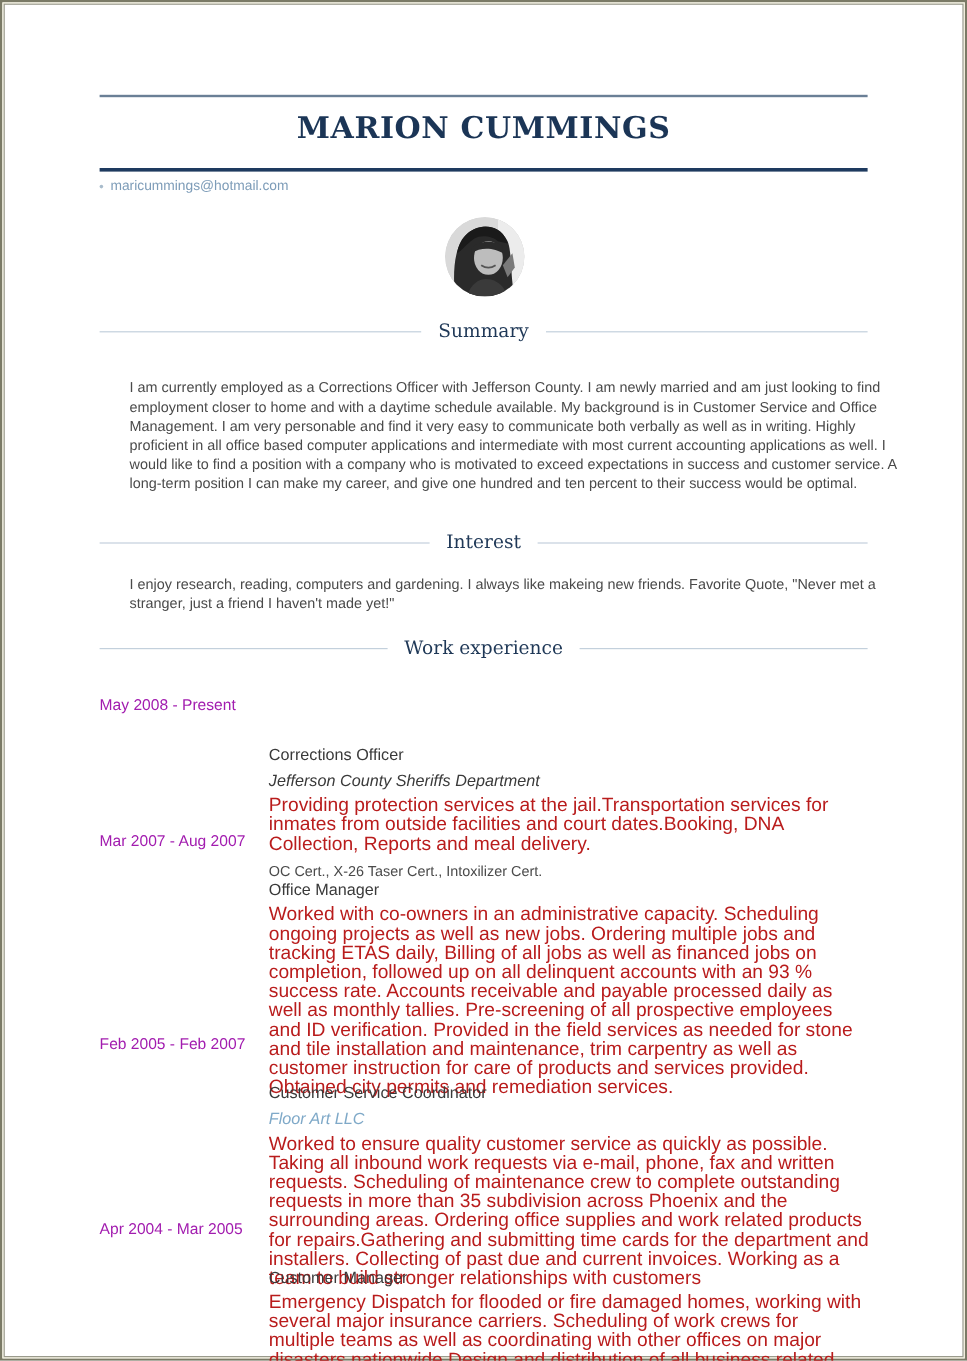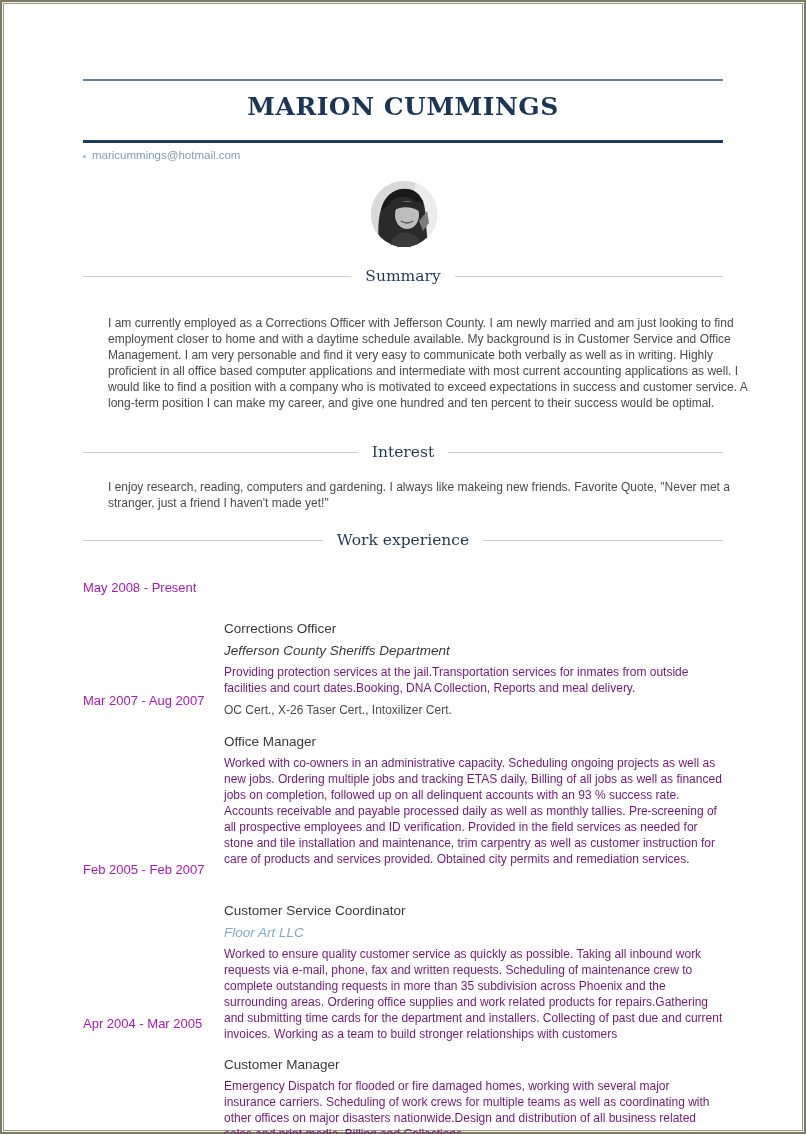--- a/index.html
+++ b/index.html
@@ -85,21 +85,21 @@
     }
     .job .role {
       font-size: 13.5px; color: #3a3a3a; line-height: 18px;
     }
     .job .company {
       font-size: 13.5px; font-style: italic; line-height: 18px; margin-top: 4px;
     }
     .job .company.plain { color: #3a3a3a; }
     .job .company.link { color: #7fa9c8; }
     .job .desc {
-      font-size: 12px; line-height: 16px; color: #701a75; margin-top: 4px;
+      font-size: 16px; line-height: 16px; color: #b91c1c; margin-top: 4px;
     }
     .job .note {
       font-size: 12px; line-height: 16px; color: #4a4a4a; margin-top: 6px;
     }
   </style>
 </head>
 <body>
 
 <div class="frame-outer"></div>
 <div class="frame-gap"></div>

